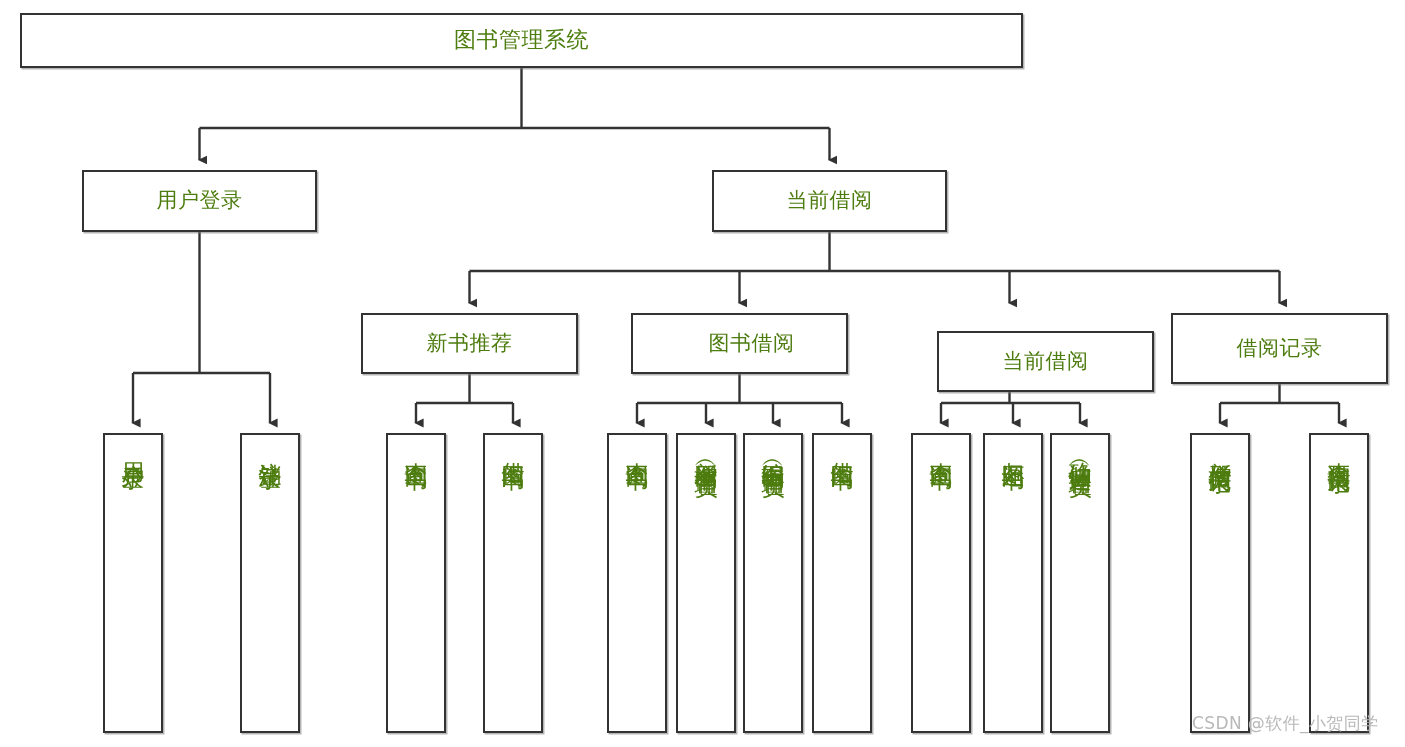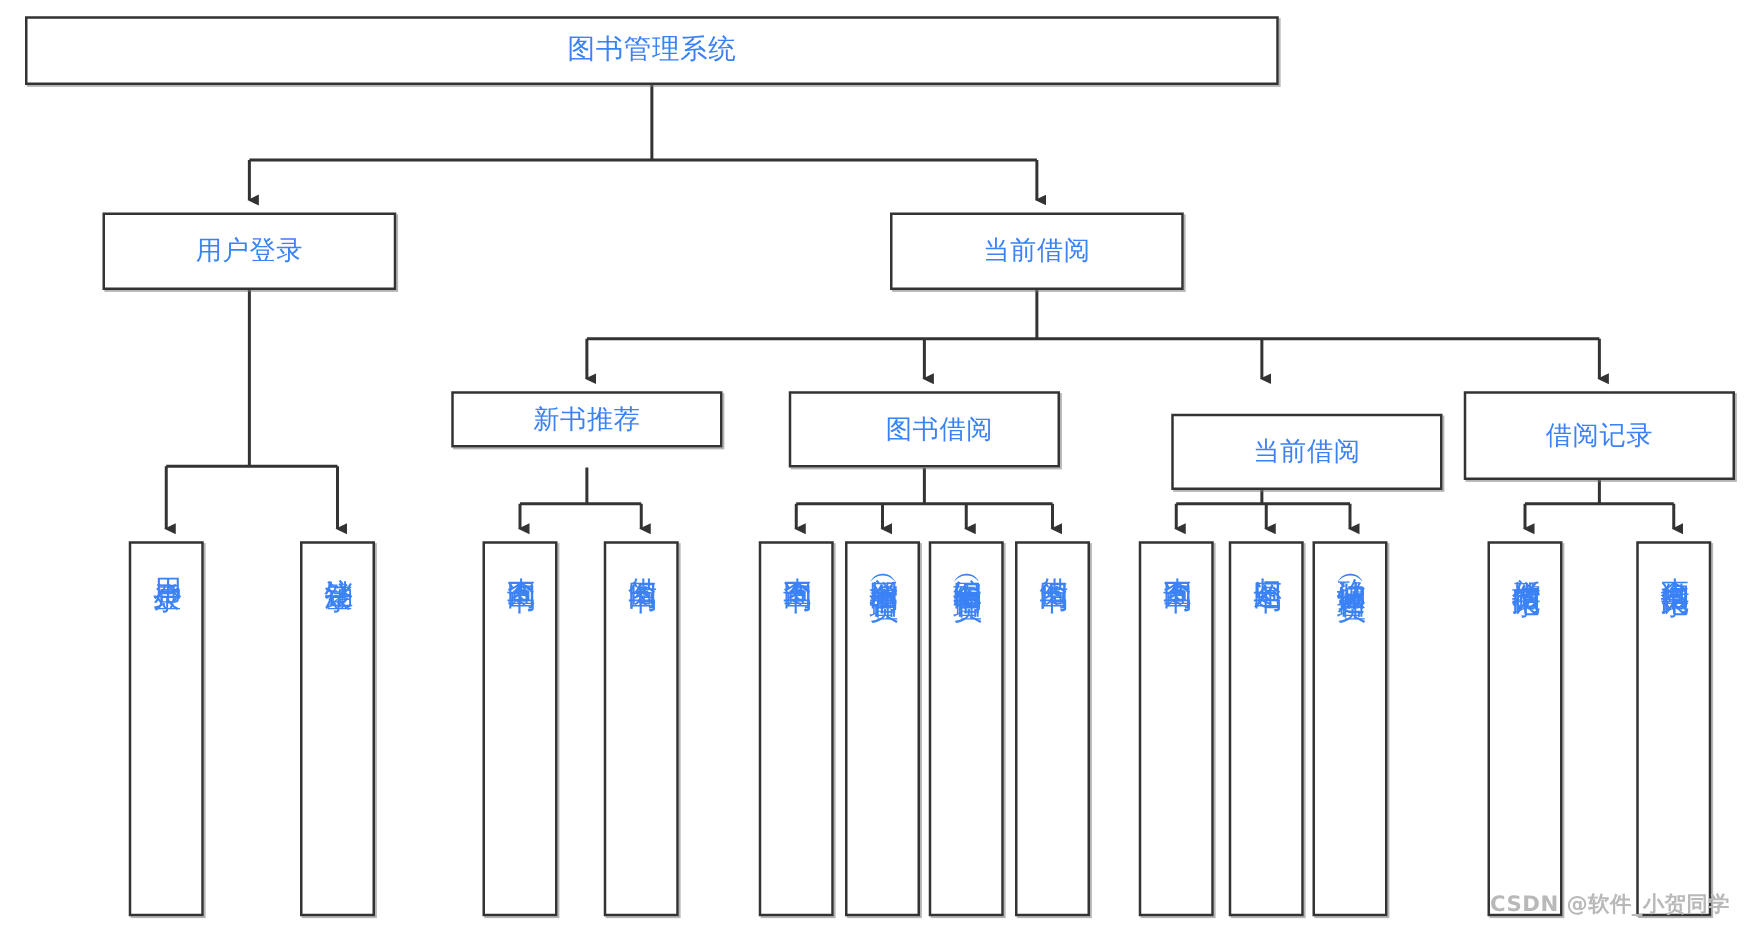--- a/index.html
+++ b/index.html
@@ -26,21 +26,21 @@
   }
   .node {
     position: absolute;
     box-sizing: border-box;
     background: #ffffff;
     border: 2px solid #333333;
     box-shadow: 1.5px 1.5px 0 0 rgba(120,120,120,0.55);
     display: flex;
     align-items: center;
     justify-content: center;
-    color: #3b82f6;
+    color: #4d7c0f;
     z-index: 2;
   }
   .node .label {
     display: block;
     line-height: 1.12;
     letter-spacing: 0.5px;
     white-space: nowrap;
   }
   
   .node.horiz .label {
@@ -66,21 +66,20 @@
   .watermark {
     position: absolute;
     left: 1192px;
     top: 712px;
     font-size: 17px;
     color: #b9b9b9;
     letter-spacing: 0.4px;
     white-space: nowrap;
     z-index: 5;
     font-family: "DejaVu Sans", "Liberation Sans", sans-serif;
-    font-weight: bold;
   }
 </style>
 </head>
 <body>
 
 <div id="canvas">
 
   <svg id="connectors" viewBox="0 0 1405 747" xmlns="http://www.w3.org/2000/svg">
     <defs>
       <marker id="arrow" markerWidth="10" markerHeight="10" refX="5" refY="7.6" orient="auto" markerUnits="userSpaceOnUse">
@@ -128,21 +127,21 @@
     <span class="label">图书管理系统</span>
   </div>
 
   <div class="node horiz" style="left: 82px; top: 170px; width: 235px; height: 62px;">
     <span class="label">用户登录</span>
   </div>
   <div class="node horiz" style="left: 712px; top: 170px; width: 235px; height: 62px;">
     <span class="label">当前借阅</span>
   </div>
 
-  <div class="node horiz" style="left: 361px; top: 313px; width: 217px; height: 45px;">
+  <div class="node horiz" style="left: 361px; top: 313px; width: 217px; height: 61px;">
     <span class="label">新书推荐</span>
   </div>
   <div class="node horiz" style="left: 631px; top: 313px; width: 217px; height: 61px; padding-left: 24px;">
     <span class="label">图书借阅</span>
   </div>
   <div class="node horiz" style="left: 901px; top: 331px; width: 217px; height: 61px; margin-left: 36px;">
     <span class="label">当前借阅</span>
   </div>
   <div class="node horiz" style="left: 1171px; top: 313px; width: 217px; height: 71px;">
     <span class="label">借阅记录</span>

